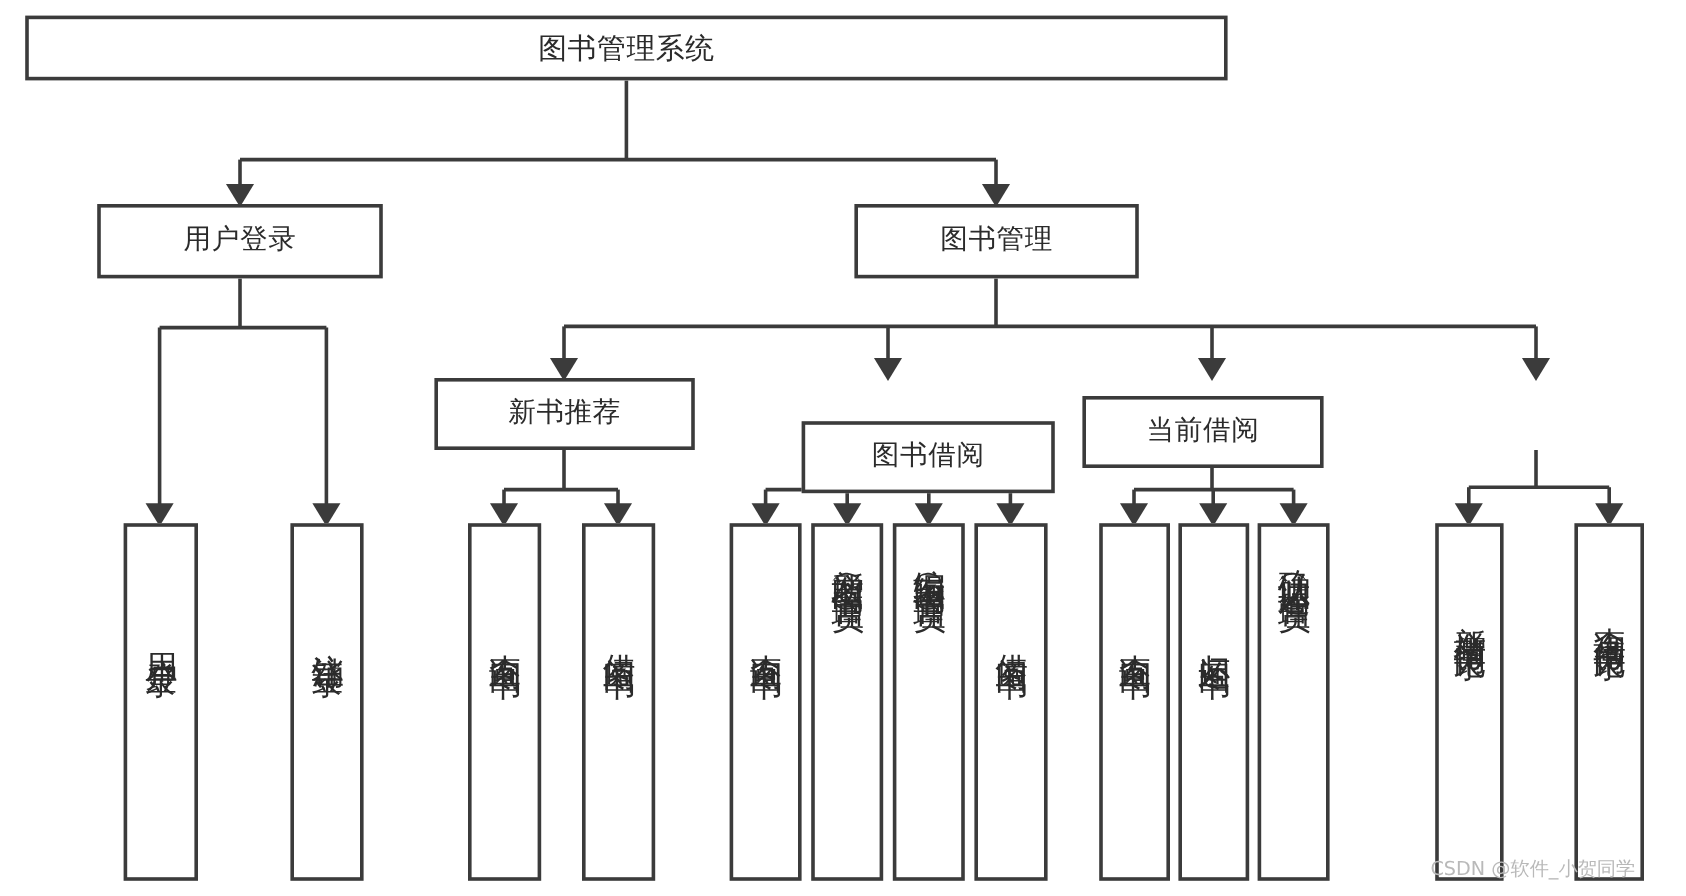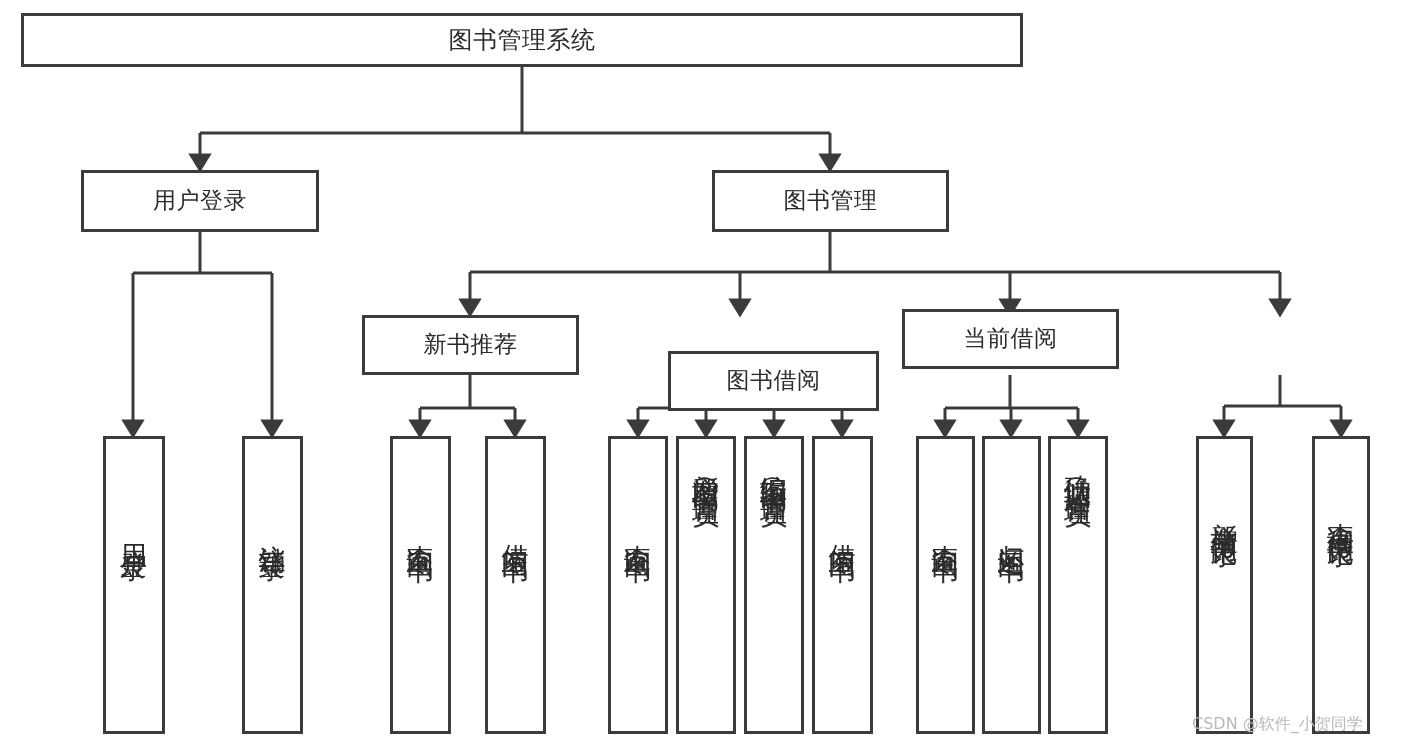--- a/index.html
+++ b/index.html
@@ -147,21 +147,21 @@
   <div class="node horiz" style="left:362px; top:315px; width:217px; height:60px;">
     <span class="label">新书推荐</span>
   </div>
 
   <div class="node horiz" style="left:712px; top:170px; width:237px; height:62px;">
     <span class="label">图书管理</span>
   </div>
   <div class="node horiz" style="left:668px; top:315px; width:211px; height:60px;margin-top:36px;">
     <span class="label">图书借阅</span>
   </div>
-  <div class="node horiz" style="left:902px; top:309px; width:217px; height:60px;text-align:right;">
+  <div class="node horiz" style="left:902px; top:330px; width:201px; height:60px;text-align:right;">
     <span class="label">当前借阅</span>
   </div>
 
   <div class="node vert mid" style="left:103px; top:436px; width:62px; height:298px;">
     <span class="label">用户登录</span>
   </div>
   <div class="node vert mid" style="left:242px; top:436px; width:61px; height:298px;">
     <span class="label">注销登录</span>
   </div>
   <div class="node vert mid" style="left:390px; top:436px; width:61px; height:298px;">

